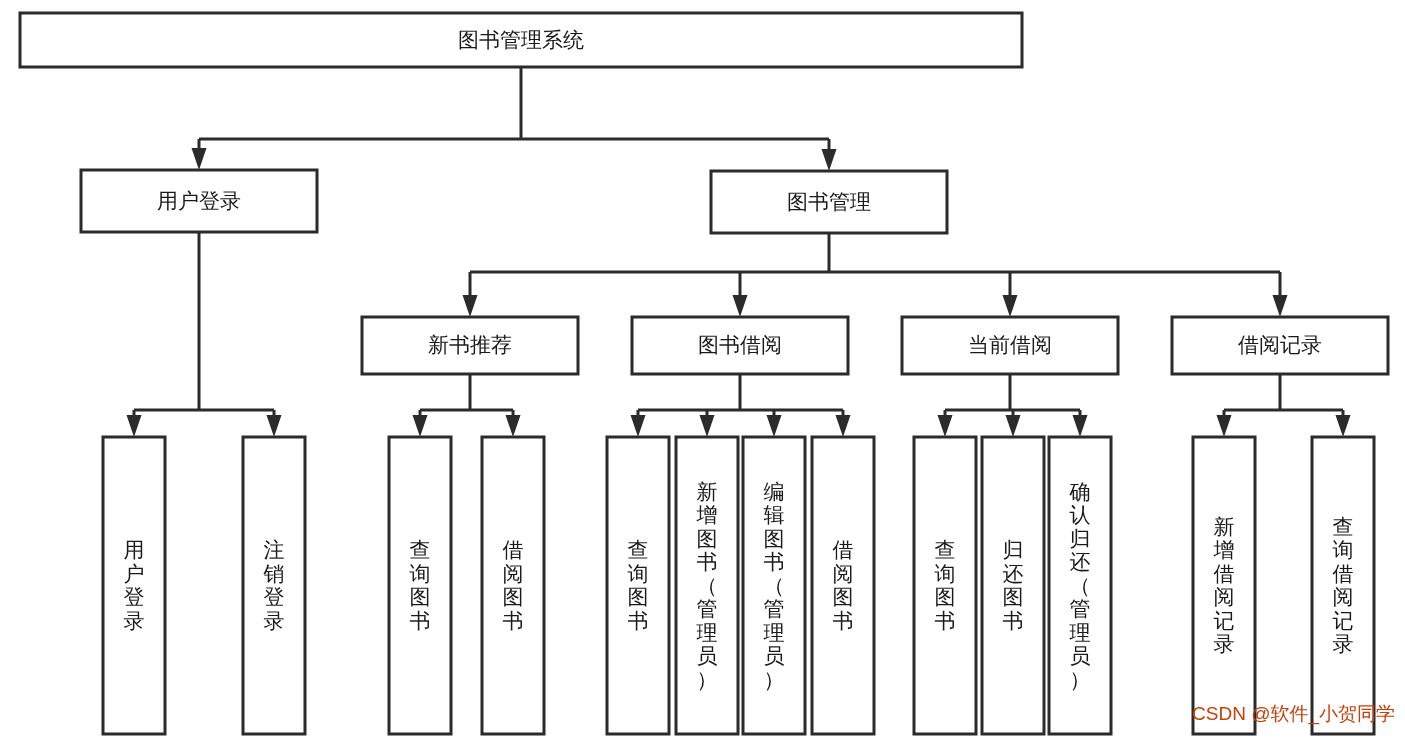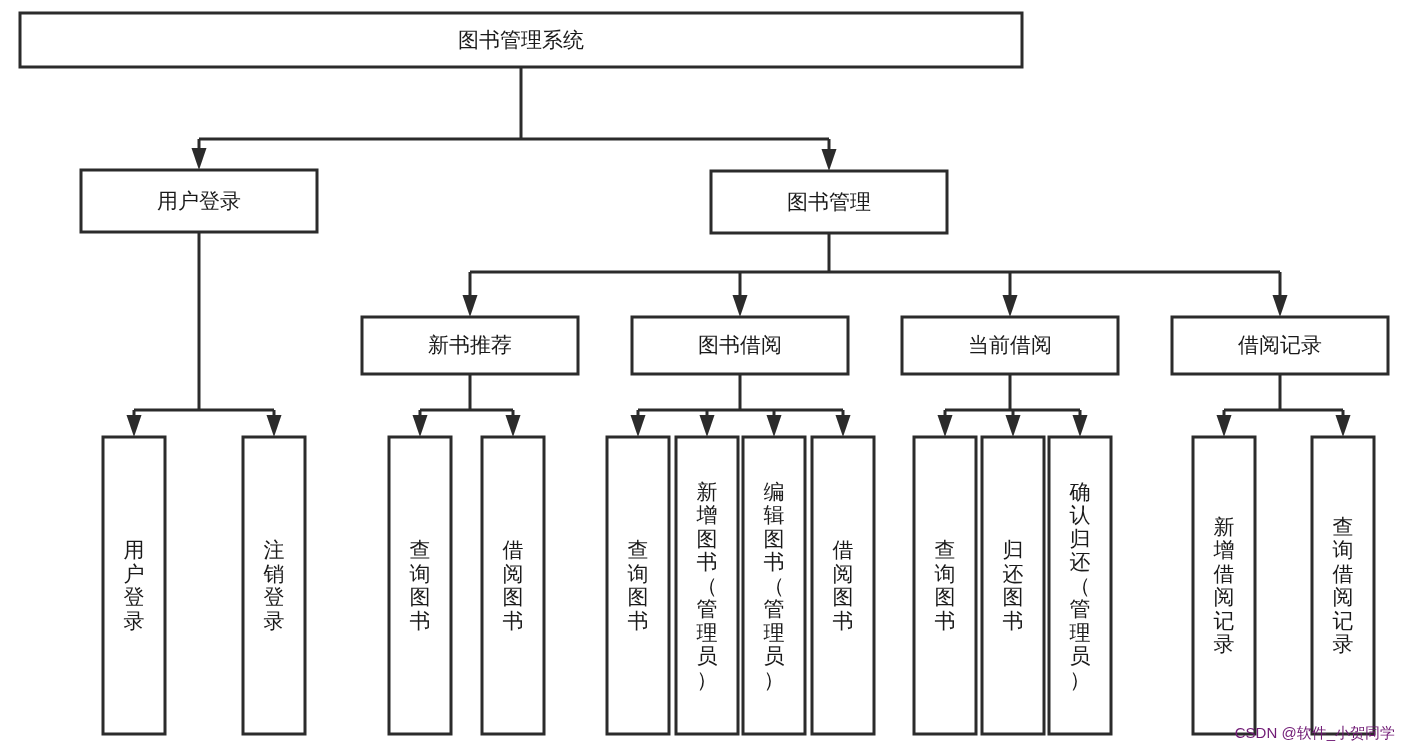--- a/index.html
+++ b/index.html
@@ -48,24 +48,24 @@
   .node-label {
     font-family: "Liberation Sans", "DejaVu Sans", sans-serif;
     fill: #1a1a1a;
     font-size: 21px;
     text-anchor: middle;
     dominant-baseline: middle;
   }
   .watermark {
     position: absolute;
     right: 10px;
-    bottom: 4px;
+    bottom: 20px;
     font-family: "Liberation Sans", "DejaVu Sans", sans-serif;
-    font-size: 15px;
-    color: #701a75;
+    font-size: 19px;
+    color: #c2410c;
     white-space: nowrap;
     user-select: none;
   }
 </style>
 </head>
 <body>
 
 <div id="diagram-root">
   <svg id="flowchart" viewBox="0 0 1405 747" xmlns="http://www.w3.org/2000/svg">
     <g id="edges-layer">

